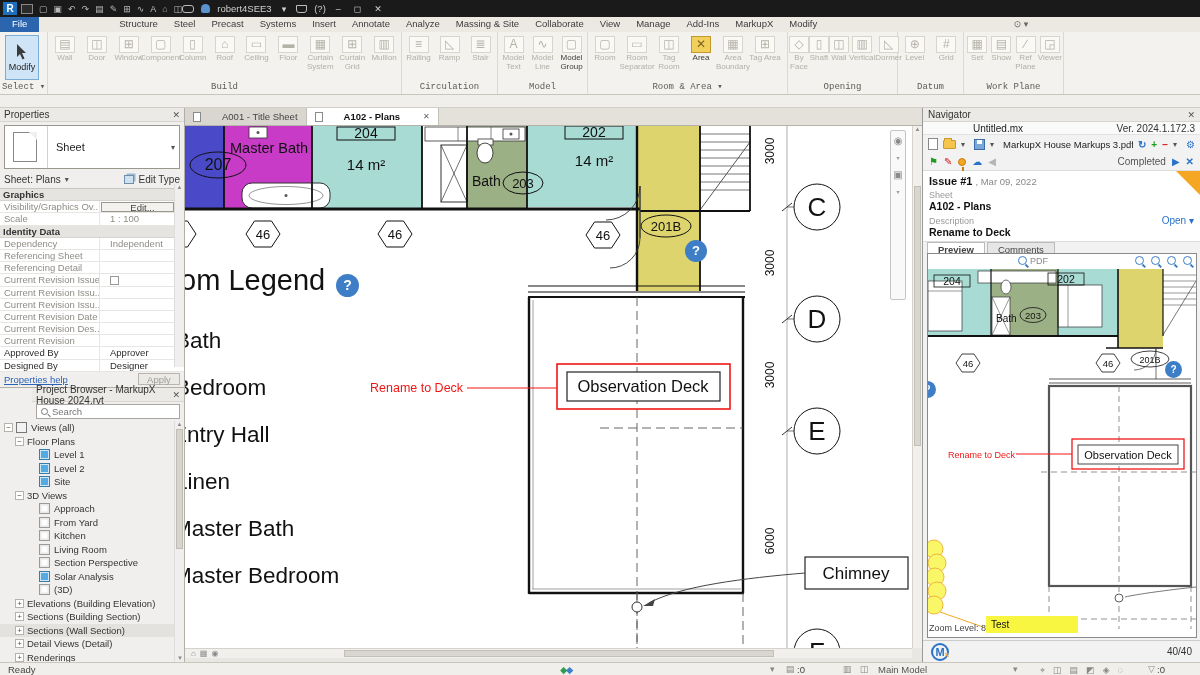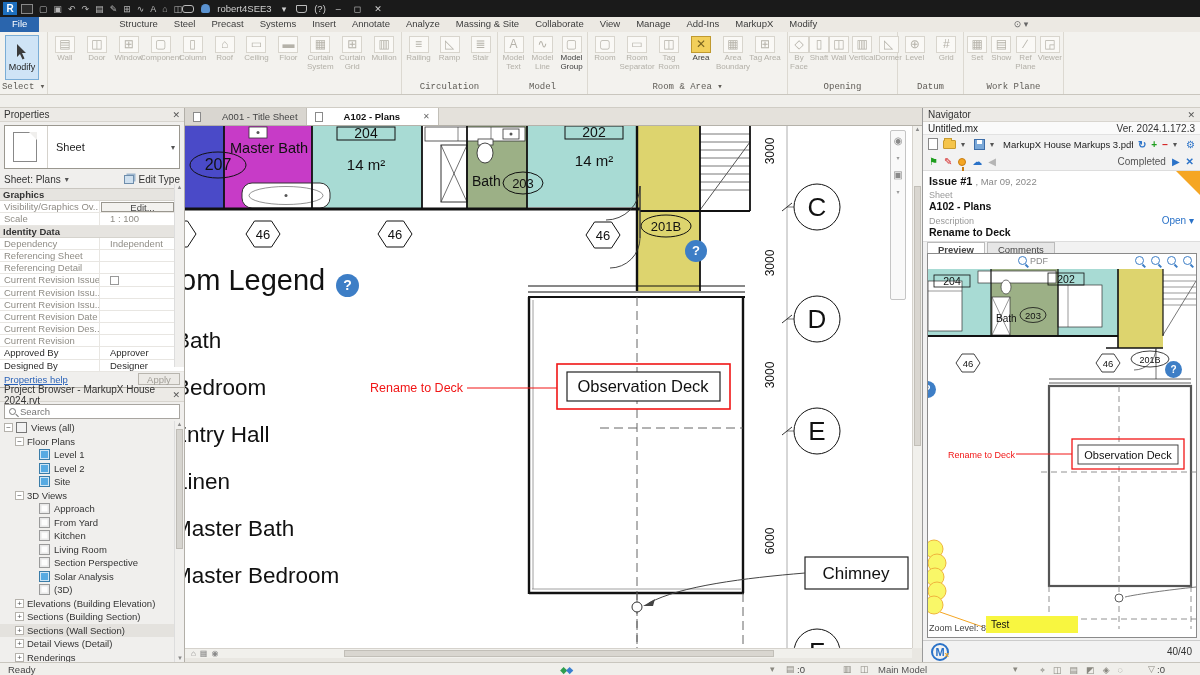--- a/index.html
+++ b/index.html
@@ -71,21 +71,21 @@
   .plabel { width:100px; padding-left:4px; color:#8f8c85; overflow:hidden; white-space:nowrap; border-right:1px solid #e8e6e2; line-height:12px; }
   .pval { flex:1; padding-left:10px; color:#8f8c85; white-space:nowrap; overflow:hidden; line-height:12px; }
   .prow.strong .plabel, .prow.strong .pval { color:#2b2b2b; }
   .prow.btn .pval { border:1px solid #9a978f; background:#f3f2ef; text-align:center; color:#444; margin:0.5px 10px 0.5px 1px; line-height:10px; }
   .prow.check .pval::before { content:""; display:inline-block; width:7px; height:7px; border:1px solid #999; background:#fff; margin-top:2px; }
   #props-scroll { position:absolute; right:0; top:76px; width:10px; height:183px; background:#f0efed; border-left:1px solid #ddd; font-size:6px; color:#888; text-align:center; }
   #props-footer { height:15px; display:flex; align-items:center; padding:0 4px; }
   #props-footer .phelp { flex:1; color:#2a62b8; text-decoration:underline; font-size:9.5px; }
   #apply-btn { width:42px; height:12px; border:1px solid #b8b5ae; background:#eceae6; color:#a09d96; font-size:9.5px; text-align:center; line-height:11px; }
 
-  #project-browser { position:absolute; top:279px; left:0; right:0; bottom:0; border-top:1px solid #b2afa8; }
+  #project-browser { position:absolute; top:279px; left:0; right:0; bottom:0; border-top:1px solid #b2afa8;padding-left:32px; }
   #pb-search { margin:2px 4px; height:15px; background:#fff; border:1px solid #a8a5a0; display:flex; align-items:center; padding:0 4px; gap:4px; }
   .mag { width:7px; height:7px; border:1.4px solid #777; border-radius:50%; position:relative; flex:none; }
   .mag::after { content:""; position:absolute; width:4px; height:1.4px; background:#777; left:5px; top:6px; transform:rotate(45deg); }
   #pb-search input { border:none; outline:none; flex:1; font-size:9.5px; color:#333; font-family:"Liberation Sans",sans-serif; background:transparent; }
   #tree { position:absolute; top:33px; left:0; right:10px; bottom:0; overflow:hidden; font-size:9.5px; }
   .trow { display:flex; align-items:center; height:13.5px; white-space:nowrap; color:#333; }
   .trow.i0 { padding-left:4px; } .trow.i1 { padding-left:15px; } .trow.i2 { padding-left:27px; }
   .trow.selected { background:#e4e2de; }
   .tw { width:9px; height:9px; border:1px solid #b5b2ac; background:#fff; font-size:8px; line-height:7px; text-align:center; color:#555; margin-right:3px; flex:none; }
   .tw:empty { visibility:hidden; }
@@ -112,21 +112,21 @@
   #h-scroll .thumb { position:absolute; left:120px; width:430px; top:1px; bottom:1px; background:#d9d6d0; border:1px solid #c2bfb8; }
   #v-scroll { position:absolute; right:0; top:18px; bottom:14px; width:10px; background:#f1f0ec; border-left:1px solid #d5d2cc; }
   #v-scroll .thumb { position:absolute; top:60px; height:260px; left:1px; right:1px; background:#d9d6d0; border:1px solid #c2bfb8; }
   .arr { color:#8a8a8a; font-size:6px; text-align:center; display:block; }
 
   
   #nav-panel { position:absolute; left:922px; top:108px; width:278px; height:554px; background:#f2f2f2; border-left:1px solid #9a9a9a; font-size:10px; }
   #nv-header { height:14px; display:flex; align-items:center; padding:0 5px; background:#eceae6; border-bottom:1px solid #d8d5cf; }
   #nv-header .ttl { flex:1; color:#333; }
   #nv-doc { height:13px; display:flex; align-items:center; padding:0 5px; background:#fafafa; border-bottom:1px solid #e2e2e2; }
-  #nv-doc .dn { flex:1; color:#222; }
+  #nv-doc .dn { flex:1; color:#222;margin-left:45px; }
   #nv-doc .ver { color:#333; }
   #nv-tb1 { height:18px; display:flex; align-items:center; gap:5px; padding:0 5px; }
   #nv-tb1 .fname { flex:1; text-align:center; color:#222; font-size:9.5px; white-space:nowrap; overflow:hidden; }
   .ic-page { width:10px; height:12px; border:1px solid #888; background:#fff; }
   .ic-folder { width:13px; height:9px; background:#f5c44a; border:1px solid #c89a2e; border-radius:1px; position:relative; }
   .ic-folder::before { content:""; position:absolute; top:-3px; left:0; width:6px; height:2px; background:#f5c44a; border:1px solid #c89a2e; border-bottom:none; }
   .ic-save { width:11px; height:11px; background:#7aa8d8; border:1px solid #3d6da8; position:relative; }
   .ic-save::before { content:""; position:absolute; left:2px; top:0; width:5px; height:4px; background:#fff; }
   .blue { color:#2a72c8; } .green { color:#1e9e1e; } .red { color:#d42020; } .gray { color:#b5b5b5; }
   #nv-tb2 { height:18px; display:flex; align-items:center; gap:6px; padding:0 6px; border-bottom:1px solid #ddd; }
@@ -222,20 +222,21 @@
     <div id="modify-btn">
       <svg width="12" height="16" viewBox="0 0 12 16">
           <path d="M1,0 L10,9 L6,9 L8.5,14.5 L6.5,15.4 L4,10 L1,13 Z" fill="#3a3a3a"></path>
         </svg>
       <span class="mlabel">Modify</span>
     </div>
     <div class="glabel">Select ▾</div>
   </div>
   <div class="rgroup g-build">
 
+    <div class="glabel">Build</div>
   <div class="ritem">
         <span class="ricon">▤</span>
         <span class="rlabel">Wall</span>
       </div>
       <div class="ritem">
         <span class="ricon">◫</span>
         <span class="rlabel">Door</span>
       </div>
       <div class="ritem">
         <span class="ricon">⊞</span>

